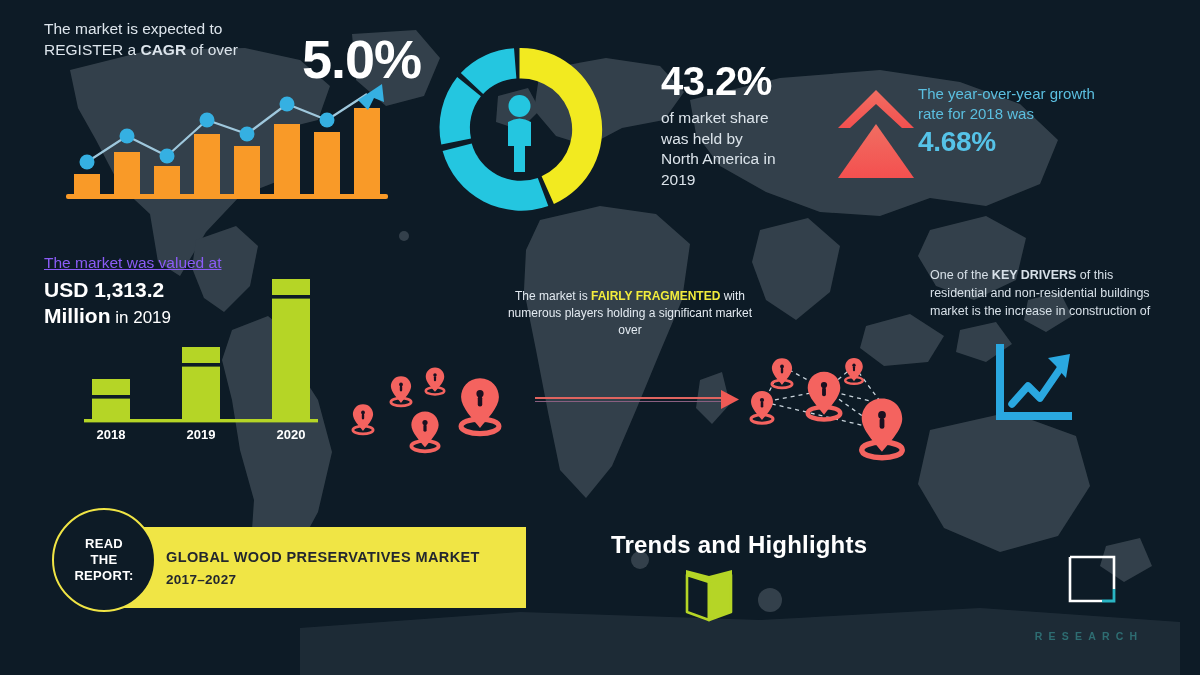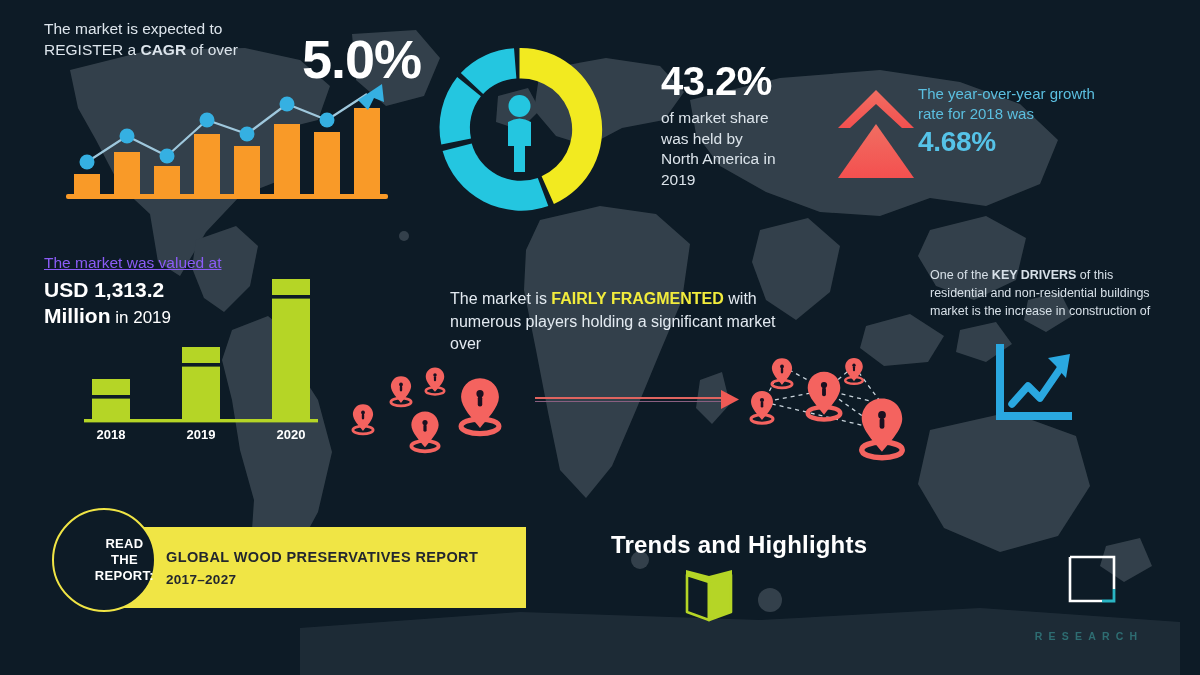--- a/index.html
+++ b/index.html
@@ -69,21 +69,21 @@
   #value-text { left: 44px; top: 254px; width: 290px; }
   #value-lead { font-size: 15.5px; color: #8b5cf6; margin-bottom: 5px; text-decoration: underline; }
   #value-amount {
     font-size: 21px; font-weight: bold; color: #ffffff; line-height: 1.26;
   }
   #value-amount .thin { font-weight: normal; font-size: 17px; }
   #green-chart { left: 70px; top: 275px; width: 260px; height: 170px; }
 
   
   #frag-text { left: 450px; top: 288px; width: 360px; }
-  #frag-text .line { font-size: 16px; line-height: 1.42; color: #e3eaf1; }
+  #frag-text .line { font-size: 12px; line-height: 1.42; color: #e3eaf1; text-align: center; }
   .hl-yellow { color: #f2ec3c; font-weight: bold; }
 
   
   #pins-left { left: 335px; top: 352px; width: 200px; height: 110px; }
   #pins-right { left: 730px; top: 342px; width: 200px; height: 130px; }
   #flow-arrow { left: 535px; top: 385px; width: 205px; height: 28px; }
 
   
   #drivers-text { left: 930px; top: 266px; width: 262px; }
   #drivers-text .line { font-size: 12.5px; line-height: 1.45; color: #d7e0e8; }
@@ -104,21 +104,21 @@
     font-size: 14.5px; font-weight: bold; letter-spacing: 0.4px;
     margin-bottom: 7px; color: #23272e;
   }
   #cta-sub { font-size: 13.5px; font-weight: bold; color: #23272e; letter-spacing: 0.3px; }
   #cta-circle {
     left: 52px; top: 508px;
     width: 100px; height: 100px;
     border-radius: 50%;
     background: #0d1b26;
     border: 2.5px solid #f0e545;
-    display: flex; align-items: center; justify-content: flex-end;
+    display: flex; align-items: center; justify-content: center;
   }
   #cta-circle-label {
     text-align: center; color: #ffffff;
     font-size: 13px; font-weight: bold; line-height: 1.24;
     letter-spacing: 0.3px; white-space: pre-line;
   }
 
   
   #trends-title {
     left: 611px; top: 531px;
@@ -395,21 +395,21 @@
   <div class="layer" id="growth-icon">
     <svg viewBox="0 0 86 84" width="86" height="84">
       <path d="M6 2 L14 2 L14 70 L82 70 L82 78 L6 78 Z" fill="#2aa8e0"></path>
       <polyline points="22,62 38,44 50,56 72,24" fill="none" stroke="#2aa8e0" stroke-width="7.5" stroke-linejoin="round" stroke-linecap="round"></polyline>
       <path d="M58 16 L80 12 L76 36 L68 27 L66 24 Z" fill="#2aa8e0"></path>
     </svg>
   </div>
 
   <div class="layer" id="cta-banner">
     <div id="cta-banner-text">
-      <div id="cta-title">GLOBAL WOOD PRESERVATIVES REPORT</div>
+      <div id="cta-title">GLOBAL WOOD PRESERVATIVES MARKET</div>
       <div id="cta-sub">2017–2027</div>
     </div>
   </div>
   <div class="layer" id="cta-circle">
     <div id="cta-circle-label">READ
 THE
 REPORT:</div>
   </div>
 
   <div class="layer" id="trends-title">Trends and Highlights</div>

